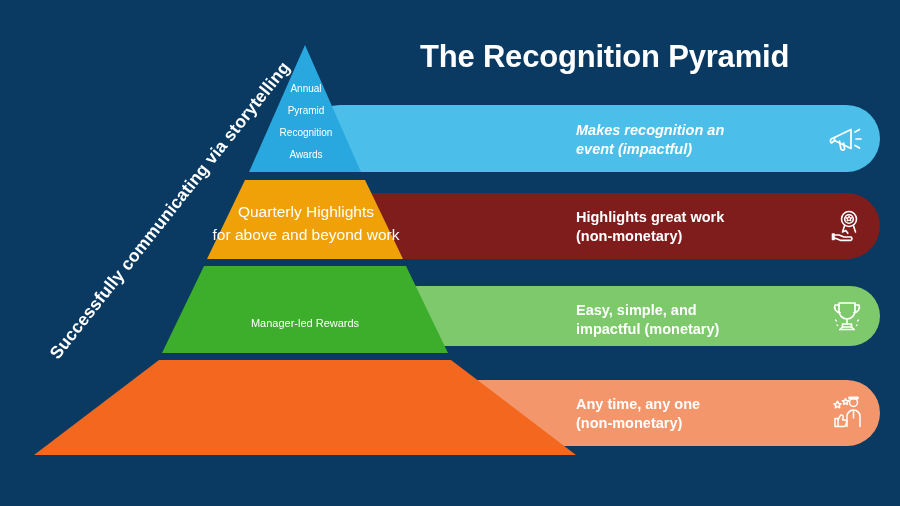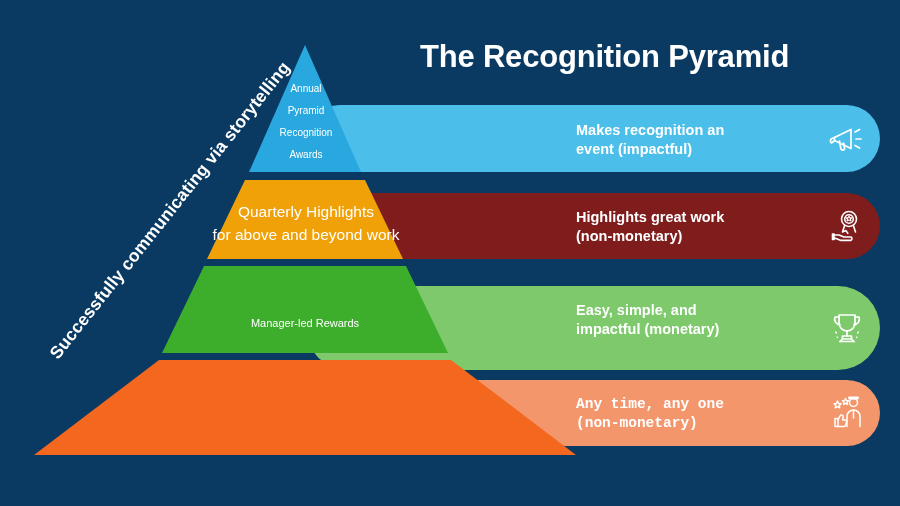--- a/index.html
+++ b/index.html
@@ -83,30 +83,30 @@
     transform: translateY(-50%);
     width: 46px;
     height: 46px;
     display: flex;
     align-items: center;
     justify-content: center;
   }
   .bar-icon svg { display: block; }
 
   #bar1 { left: 306px; top: 105px; width: 574px; height: 67px; background: #4cbeea; }
-  #bar1 .bar-text { left: 270px; top: 16px; }
+  #bar1 .bar-text { left: 270px; top: 16px; font-style: italic; }
 
   #bar2 { left: 306px; top: 193px; width: 574px; height: 66px; background: #7f1d1d; }
   #bar2 .bar-text { left: 270px; top: 15px; }
 
-  #bar3 { left: 306px; top: 286px; width: 574px; height: 84px; background: #7dc96b; }
+  #bar3 { left: 306px; top: 286px; width: 574px; height: 60px; background: #7dc96b; }
   #bar3 .bar-text { left: 270px; top: 15px; }
 
   #bar4 { left: 306px; top: 380px; width: 574px; height: 66px; background: #f3966c; }
-  #bar4 .bar-text { left: 270px; top: 15px; font-family: Liberation Mono, monospace; }
+  #bar4 .bar-text { left: 270px; top: 15px; }
 
   
   .tier {
     position: absolute;
     left: 0;
     top: 0;
     width: 900px;
     height: 506px;
     pointer-events: none;
   }

